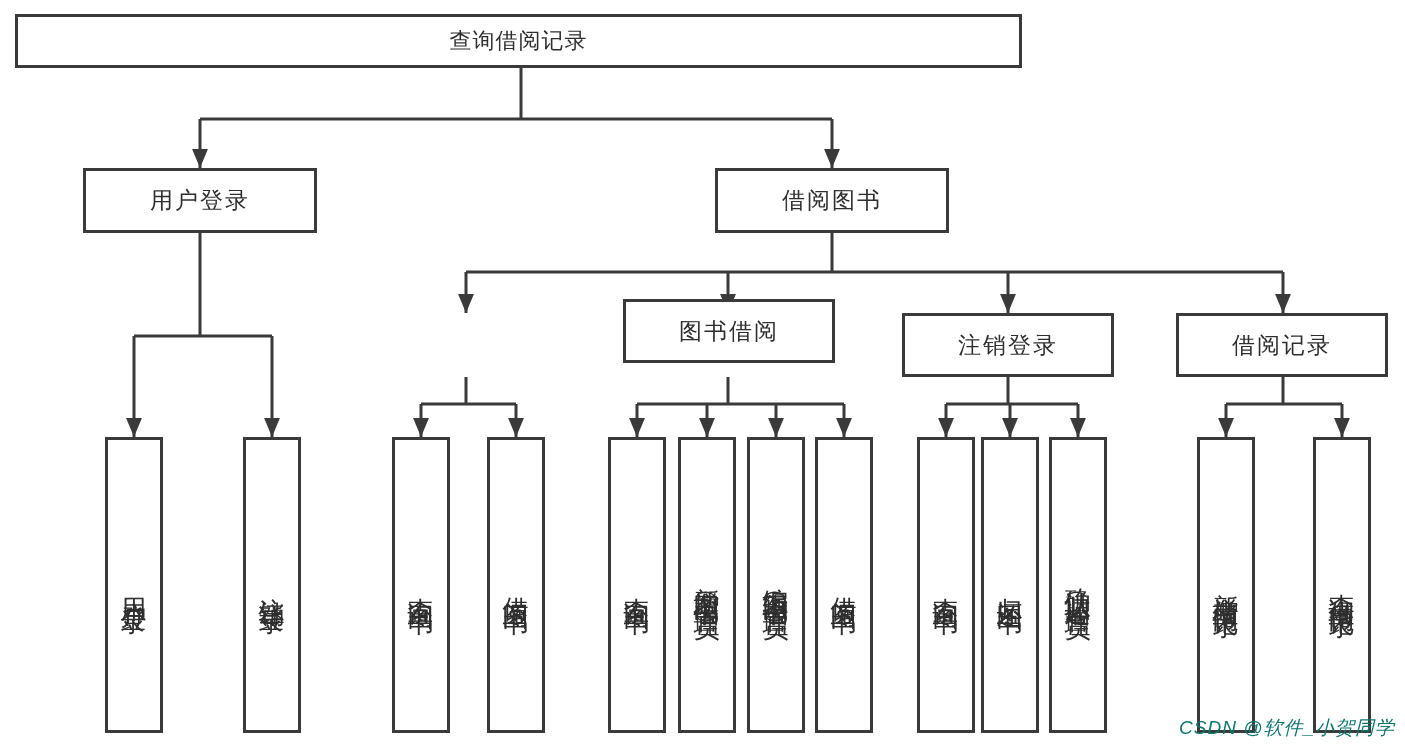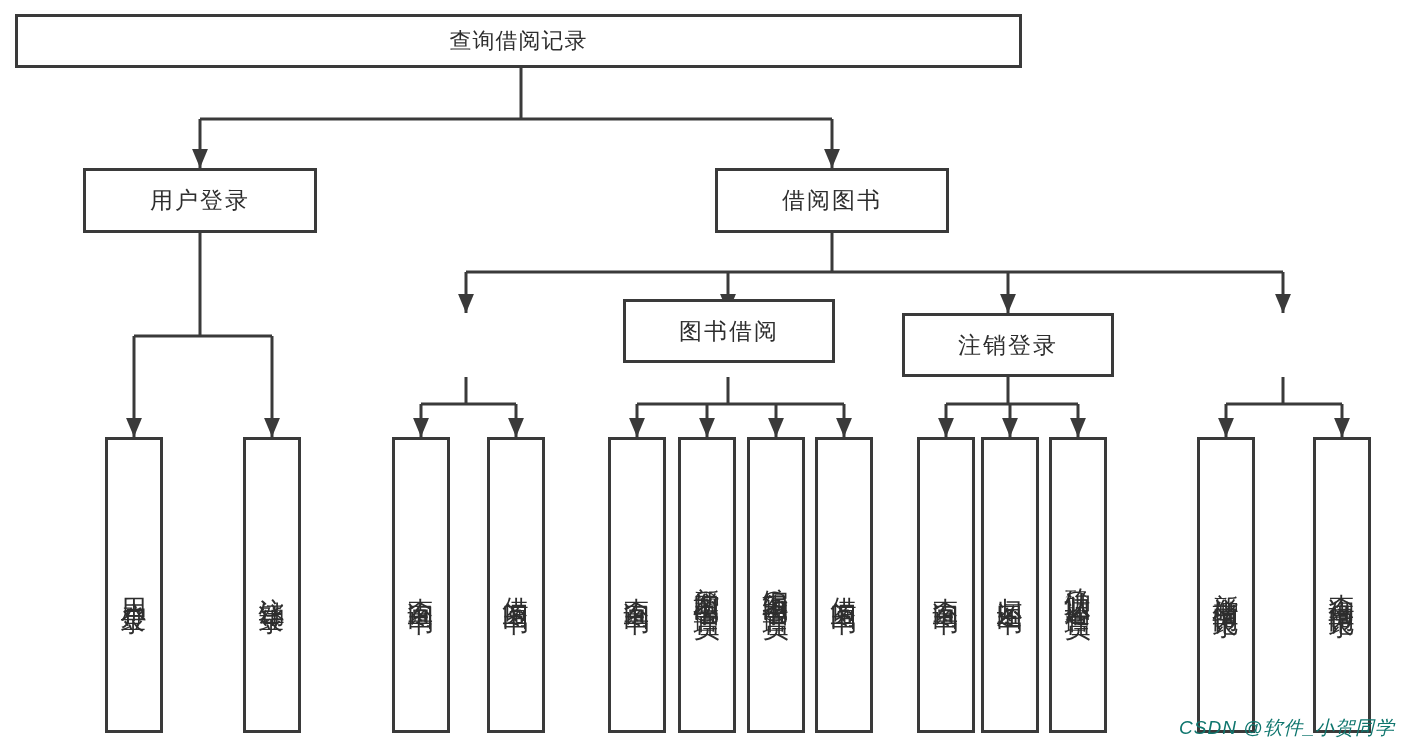--- a/index.html
+++ b/index.html
@@ -139,20 +139,23 @@
   <div class="node" id="nd-book-mgmt">
     <span class="hlabel">借阅图书</span>
   </div>
 
   <div class="node" id="nd-book-borrow">
     <span class="hlabel">图书借阅</span>
   </div>
   <div class="node" id="nd-current-borrow">
     <span class="hlabel">注销登录</span>
   </div>
+  <div class="node" id="nd-borrow-records">
+    <span class="hlabel">借阅记录</span>
+  </div>
 
   <div class="node vbox" id="nd-ul-login">
     <span class="vlabel">用户登录</span>
   </div>
   <div class="node vbox" id="nd-ul-logout">
     <span class="vlabel">注销登录</span>
   </div>
 
   <div class="node vbox" id="nd-nb-query">
     <span class="vlabel">查询图书</span>

